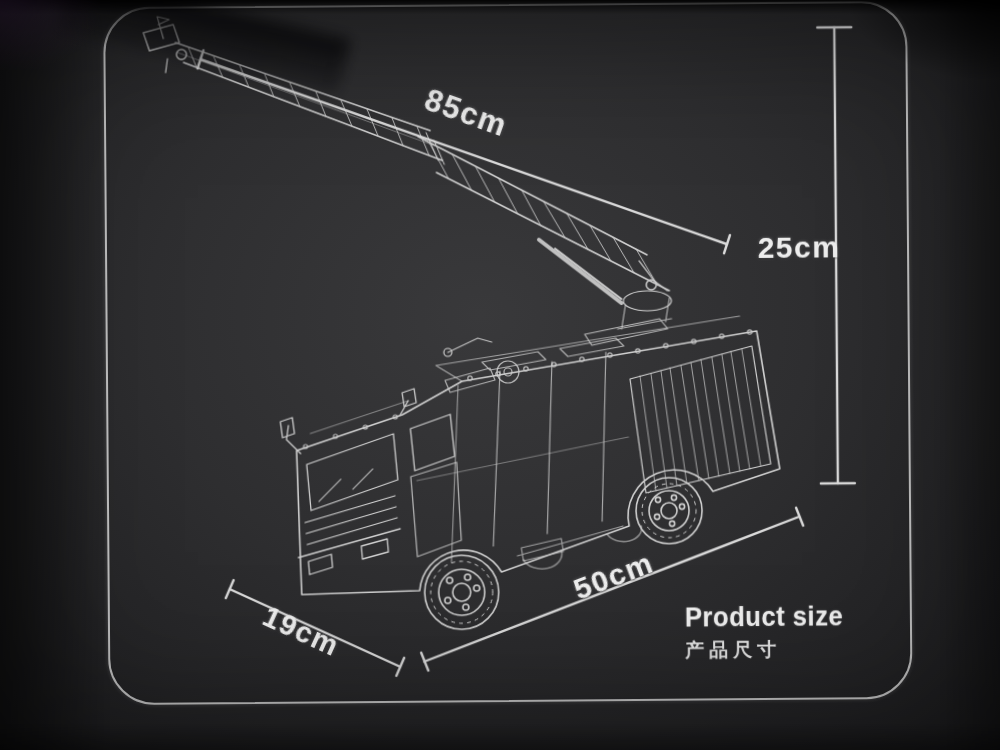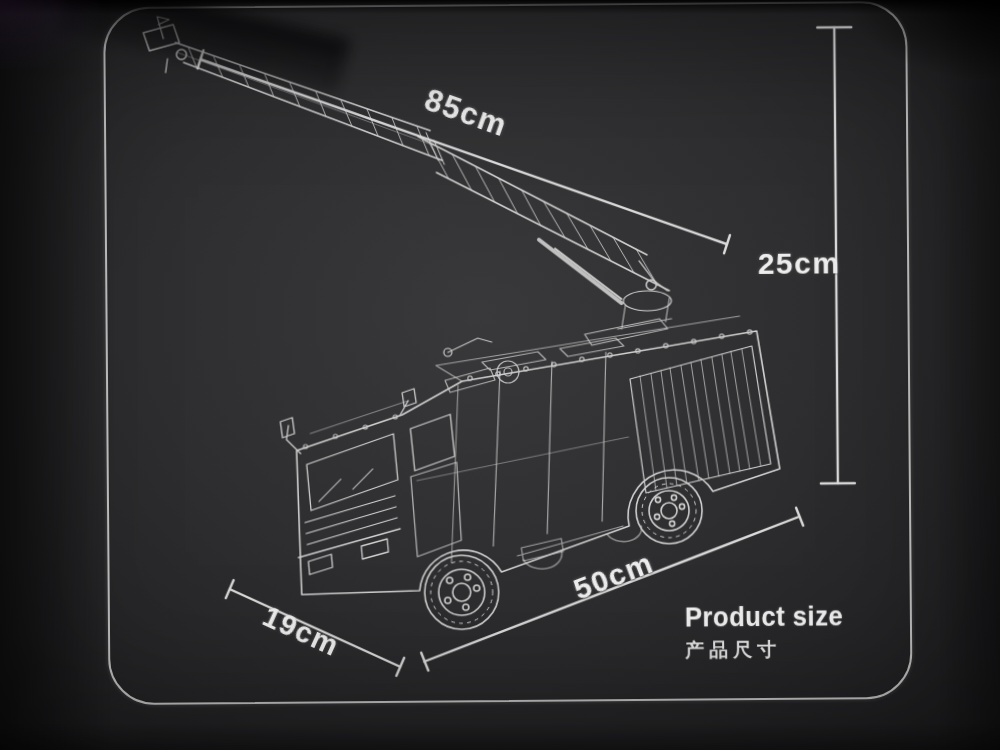--- a/index.html
+++ b/index.html
@@ -14,21 +14,21 @@
     border:2.5px solid rgba(232,232,232,0.82);border-radius:46px;
     box-shadow:0 0 4px rgba(255,255,255,0.18);
   }
   .art{position:absolute;left:0;top:0;filter:blur(0.25px);}
   .dim-label{
     position:absolute;color:#ededed;font-weight:bold;font-size:30px;letter-spacing:1.5px;
     text-shadow:0 0 3px rgba(255,255,255,0.3), 0 1px 2px rgba(0,0,0,0.45);
     white-space:nowrap;transform:translate(-50%,-50%);
   }
   .label-85{left:468px;top:113px;transform:translate(-50%,-50%) rotate(20deg);font-size:31px;}
-  .label-25{left:800px;top:266px;}
+  .label-25{left:800px;top:250px;}
   .label-50{left:612px;top:577px;transform:translate(-50%,-50%) rotate(-20.5deg);}
   .label-19{left:299px;top:630px;transform:translate(-50%,-50%) rotate(25deg);font-size:29px;}
   .caption{position:absolute;left:683px;top:604px;color:#efefef;}
   .caption-title{
     font-size:27px;font-weight:bold;letter-spacing:0.5px;transform:scaleX(0.95);transform-origin:left;
     text-shadow:0 0 2px rgba(255,255,255,0.3);
   }
   .caption-subtitle{font-size:19px;font-weight:bold;letter-spacing:5px;margin-top:4px;opacity:0.95;}
   
   .ov{position:absolute;pointer-events:none;}

